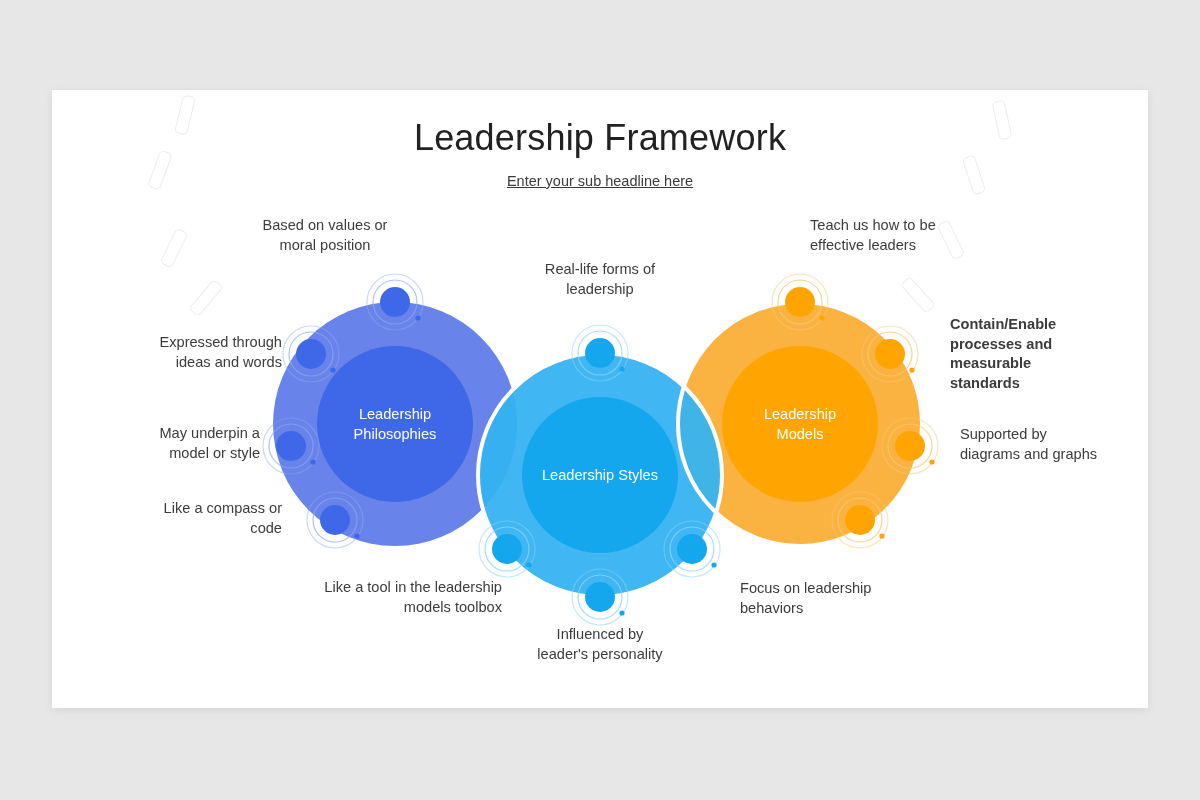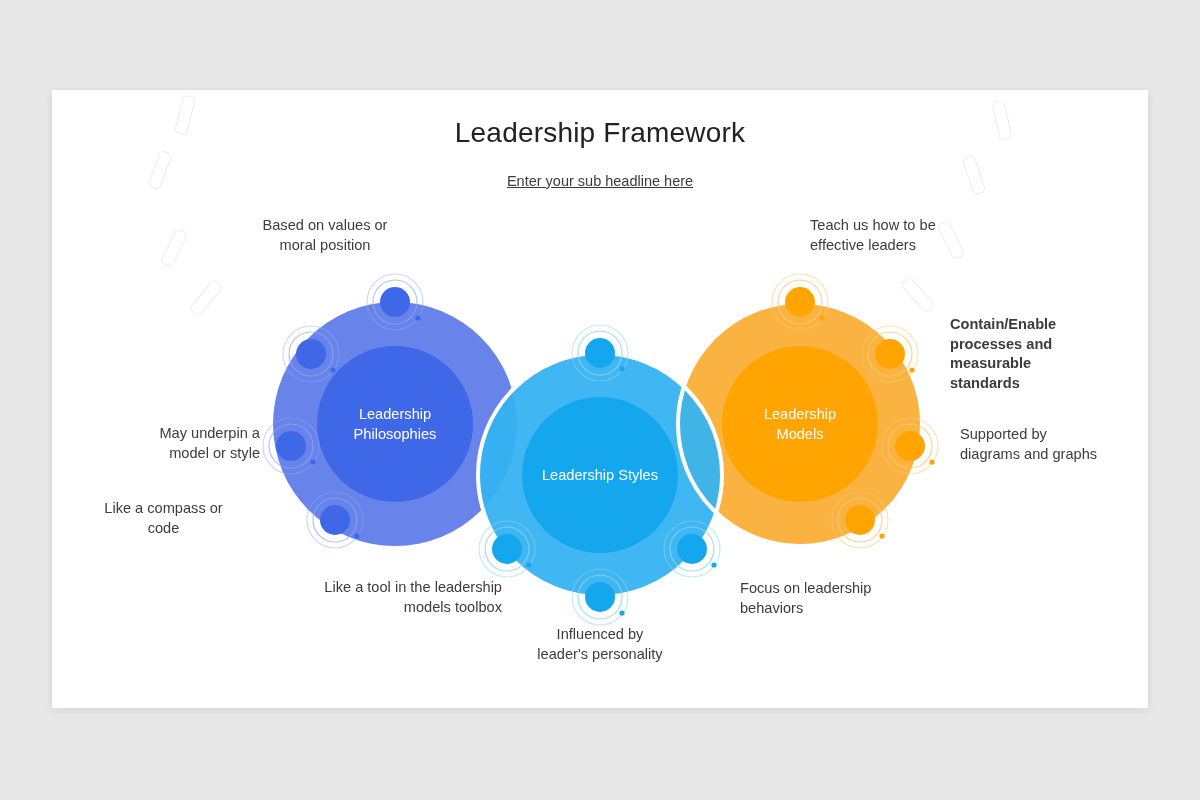--- a/index.html
+++ b/index.html
@@ -24,21 +24,21 @@
     box-shadow: 0 2px 10px rgba(0,0,0,0.08);
   }
 
   
   #title {
     position: absolute;
     left: 0;
     top: 27px;
     width: 100%;
     text-align: center;
-    font-size: 28px;
+    font-size: 36px;
     font-weight: 400;
     color: #222222;
     letter-spacing: 0.2px;
   }
   #subtitle {
     position: absolute;
     left: 0;
     top: 83px;
     width: 100%;
     text-align: center;
@@ -202,27 +202,31 @@
   </svg>
 
   <div class="core-caption" style="left:253px; top:315px; width:180px;">Leadership
 Philosophies</div>
   <div class="core-caption" style="left:458px; top:376px; width:180px;">Leadership Styles</div>
   <div class="core-caption" style="left:658px; top:315px; width:180px;">Leadership
 Models</div>
 
   <div class="label center-align" style="left:153px; top:126px; width:240px;">Based on values or
 moral position</div>
+  <div class="label right-align" style="left:23px; top:243px; width:207px;">Expressed through
+ideas and words</div>
   <div class="label right-align" style="left:23px; top:334px; width:185px;">May underpin a
 model or style</div>
-  <div class="label right-align" style="left:8px; top:409px; width:207px;text-align:center;">Like a compass or
+  <div class="label right-align" style="left:23px; top:409px; width:207px;">Like a compass or
 code</div>
   <div class="label right-align" style="left:175px; top:488px; width:275px;">Like a tool in the leadership
 models toolbox</div>
 
+  <div class="label center-align" style="left:458px; top:170px; width:180px;">Real-life forms of
+leadership</div>
   <div class="label center-align" style="left:448px; top:535px; width:200px;">Influenced by
 leader's personality</div>
   <div class="label left-align" style="left:656px; top:489px; width:215px;margin-left:32px;">Focus on leadership
 behaviors</div>
 
   <div class="label left-align" style="left:758px; top:126px; width:220px;">Teach us how to be
 effective leaders</div>
   <div class="label left-align" style="left:898px; top:225px; width:185px;font-weight:bold;">Contain/Enable
 processes and
 measurable

